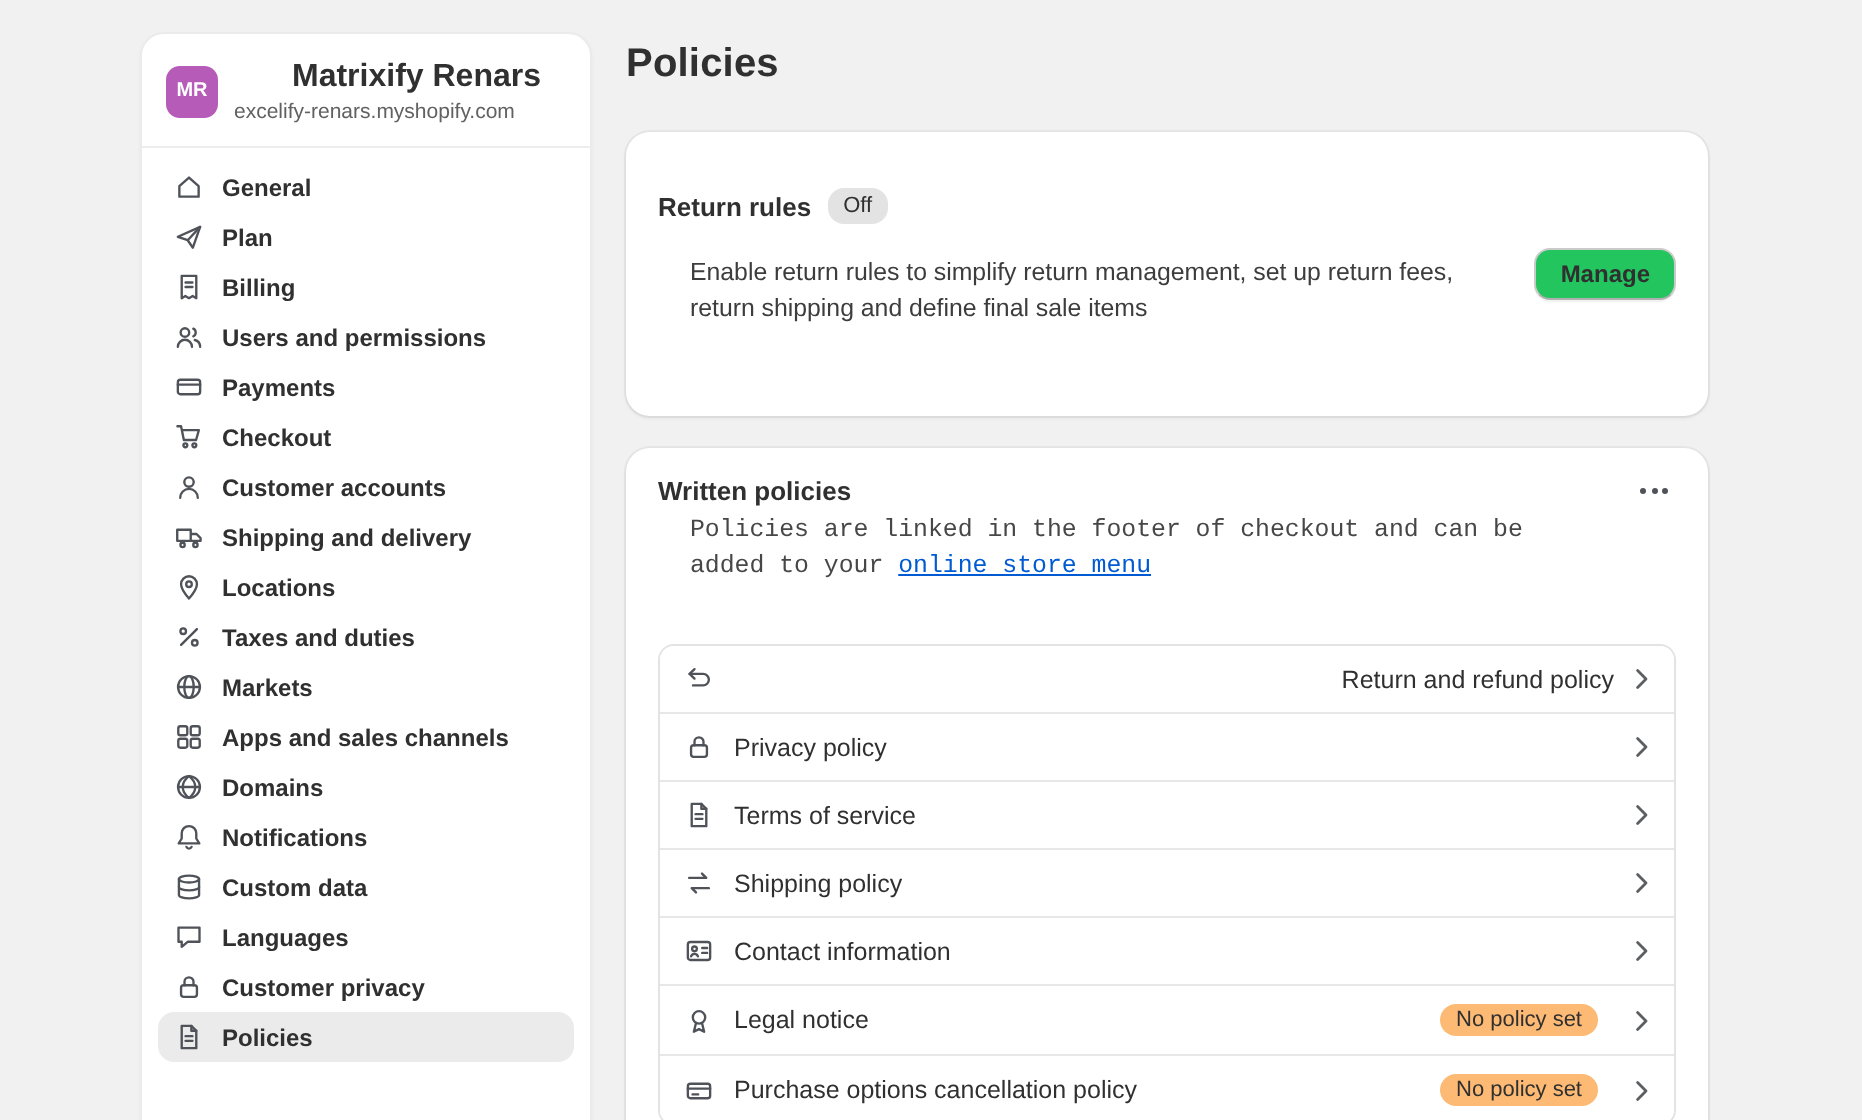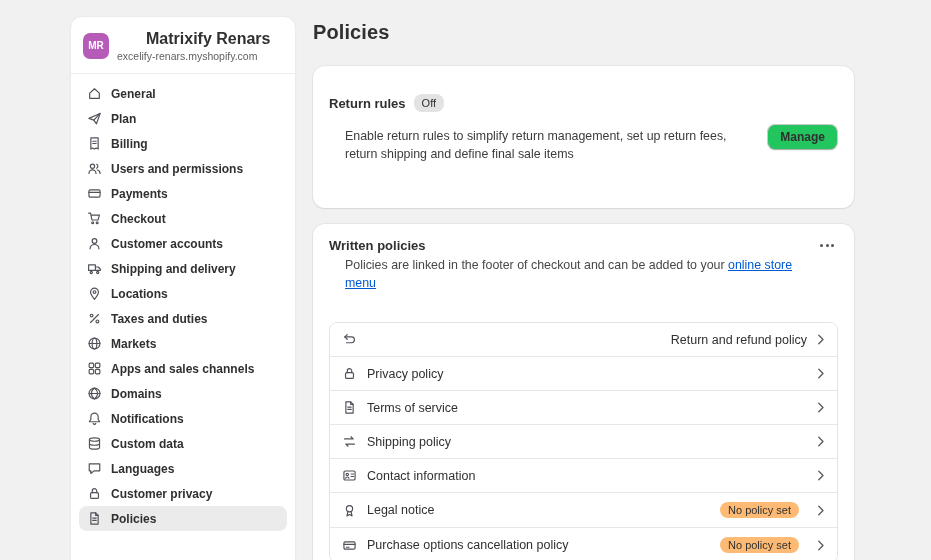--- a/index.html
+++ b/index.html
@@ -72,21 +72,21 @@
   .btn {
     background: #22c55e; border: 1px solid #cacaca; border-bottom-color: #b0b0b0;
     border-radius: 8px; padding: 5px 12px;
     font-size: 12px; font-weight: 600; color: #303030;
     box-shadow: 0 1px 0 rgba(0,0,0,.05);
     cursor: pointer; font-family: inherit; white-space: nowrap;
   }
 
   .written-policies { padding: 14px 16px 16px; }
   .wp-header { display: flex; justify-content: space-between; align-items: flex-start; }
-  .wp-desc { margin-top: 4px; color: #474747; }
+  .wp-desc { margin-top: 4px; color: #474747; font-family: Liberation Mono, monospace; }
   .link { color: #005bd3; text-decoration: underline; cursor: pointer; }
   .dots-btn {
     background: none; border: none; cursor: pointer;
     padding: 6px 4px; display: flex; gap: 2.5px; align-items: center;
   }
   .dot { width: 3px; height: 3px; border-radius: 50%; background: #4f5359; }
 
   .policy-list { margin-top: 13px; border: 1px solid #e3e3e3; border-radius: 8px; overflow: hidden; }
   .policy-row {
     display: flex; align-items: center; gap: 10px;

